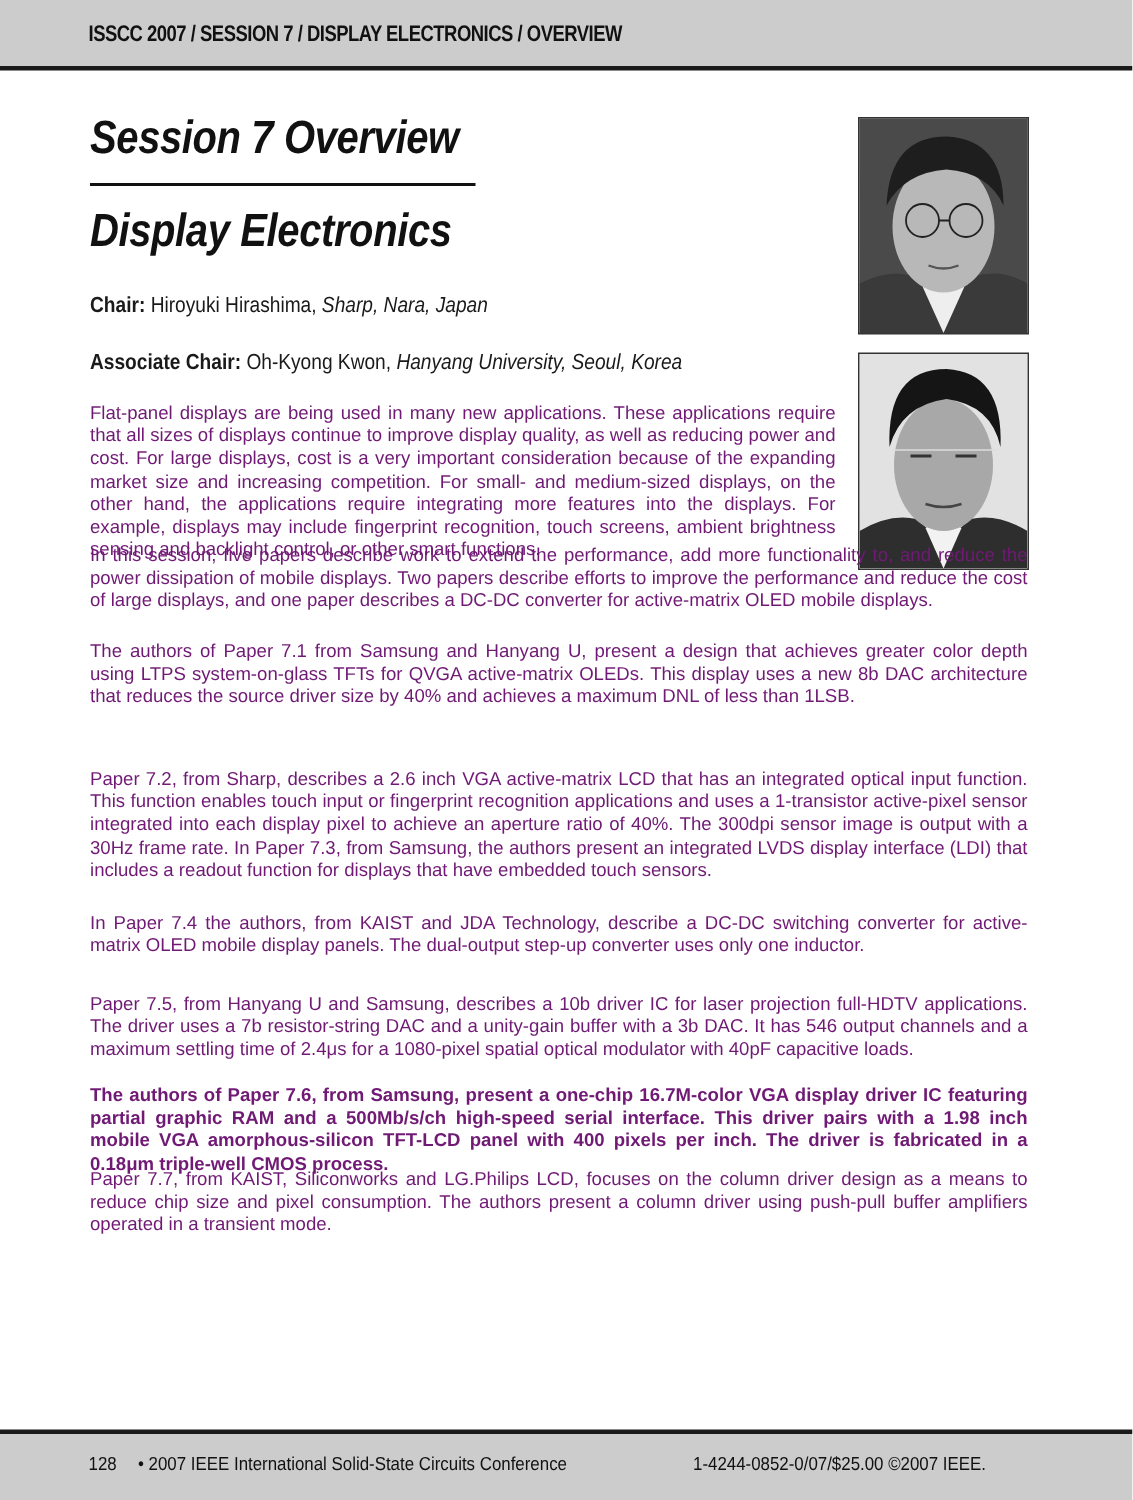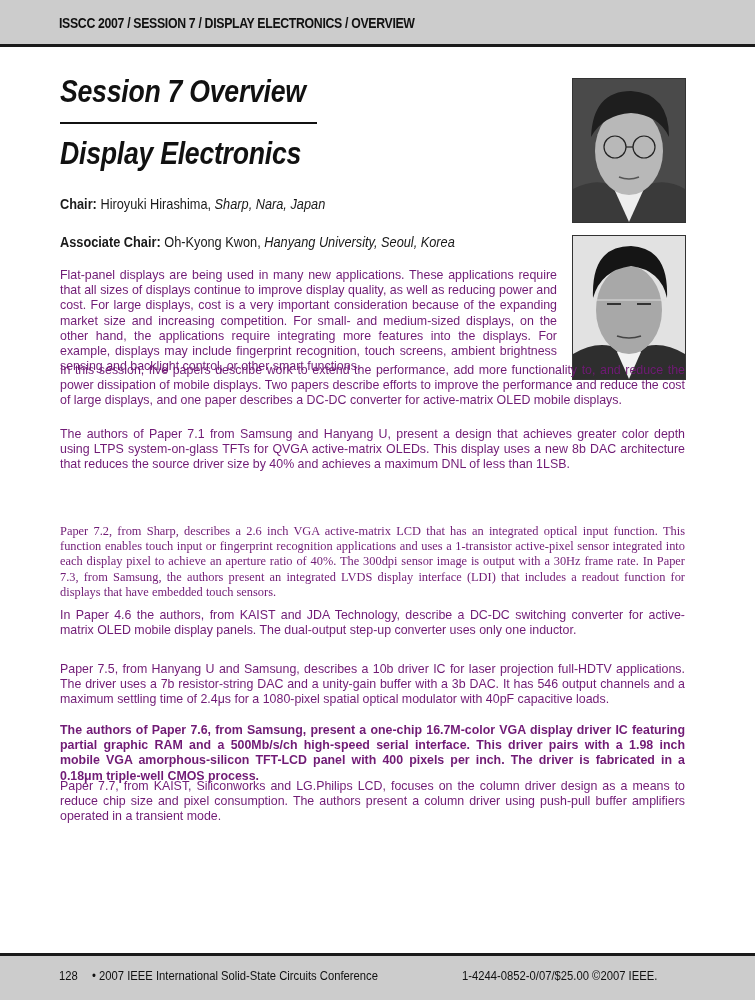--- a/index.html
+++ b/index.html
@@ -86,26 +86,26 @@
 </div>
 
 <div class="body-text" style="top:363px;">
   <p style="text-indent:0;">In this session, five papers describe work to extend the performance, add more functionality to, and reduce the power dissipation of mobile displays. Two papers describe efforts to improve the performance and reduce the cost of large displays, and one paper describes a DC-DC converter for active-matrix OLED mobile displays.</p>
 </div>
 
 <div class="body-text" style="top:427px;">
   <p>The authors of Paper 7.1 from Samsung and Hanyang U, present a design that achieves greater color depth using LTPS system-on-glass TFTs for QVGA active-matrix OLEDs. This display uses a new 8b DAC architecture that reduces the source driver size by 40% and achieves a maximum DNL of less than 1LSB.</p>
 </div>
 
-<div class="body-text" style="top:524px;font-family:Liberation Serif, serif;">
+<div class="body-text" style="top:512px;">
   <p>Paper 7.2, from Sharp, describes a 2.6 inch VGA active-matrix LCD that has an integrated optical input function. This function enables touch input or fingerprint recognition applications and uses a 1-transistor active-pixel sensor integrated into each display pixel to achieve an aperture ratio of 40%. The 300dpi sensor image is output with a 30Hz frame rate. In Paper 7.3, from Samsung, the authors present an integrated LVDS display interface (LDI) that includes a readout function for displays that have embedded touch sensors.</p>
 </div>
 
 <div class="body-text" style="top:608px;">
-  <p>In Paper 4.6 the authors, from KAIST and JDA Technology, describe a DC-DC switching converter for active-matrix OLED mobile display panels. The dual-output step-up converter uses only one inductor.</p>
+  <p>In Paper 7.4 the authors, from KAIST and JDA Technology, describe a DC-DC switching converter for active-matrix OLED mobile display panels. The dual-output step-up converter uses only one inductor.</p>
 </div>
 
 <div class="body-text" style="top:662px;">
   <p>Paper 7.5, from Hanyang U and Samsung, describes a 10b driver IC for laser projection full-HDTV applications. The driver uses a 7b resistor-string DAC and a unity-gain buffer with a 3b DAC. It has 546 output channels and a maximum settling time of 2.4μs for a 1080-pixel spatial optical modulator with 40pF capacitive loads.</p>
 </div>
 
 <div class="body-text" style="top:723px;font-weight:bold;">
   <p>The authors of Paper 7.6, from Samsung, present a one-chip 16.7M-color VGA display driver IC featuring partial graphic RAM and a 500Mb/s/ch high-speed serial interface. This driver pairs with a 1.98 inch mobile VGA amorphous-silicon TFT-LCD panel with 400 pixels per inch. The driver is fabricated in a 0.18μm triple-well CMOS process.</p>
 </div>
 

